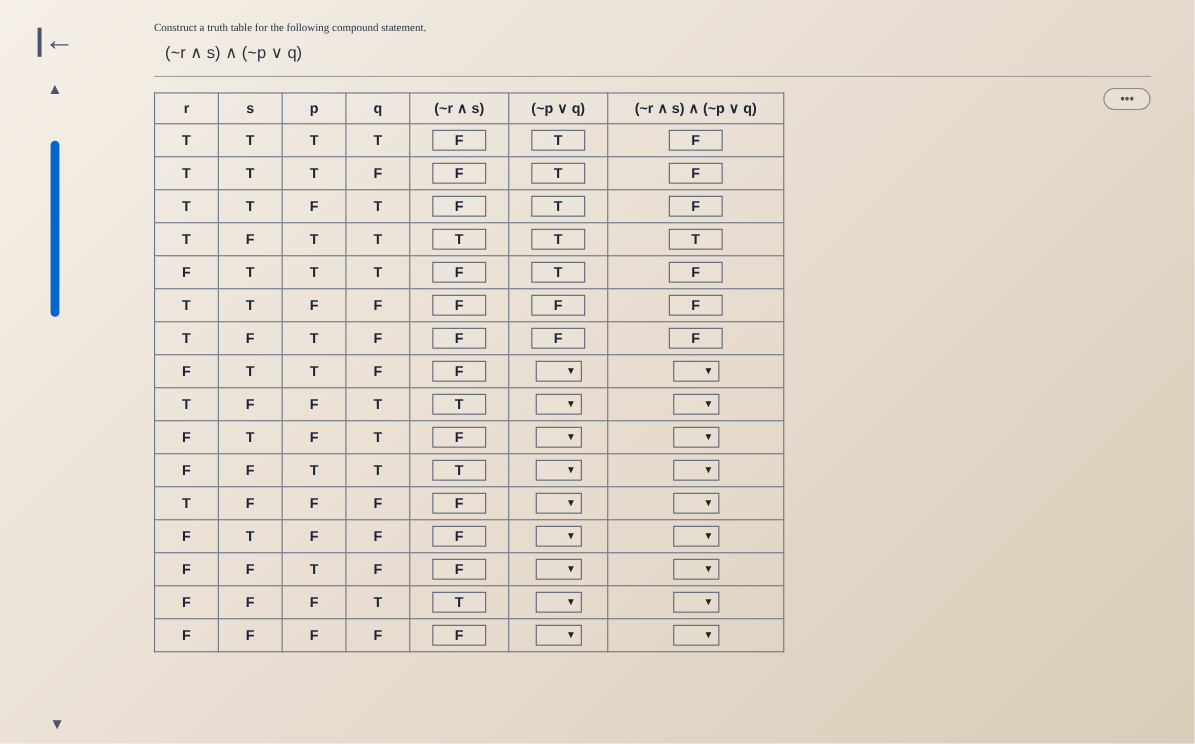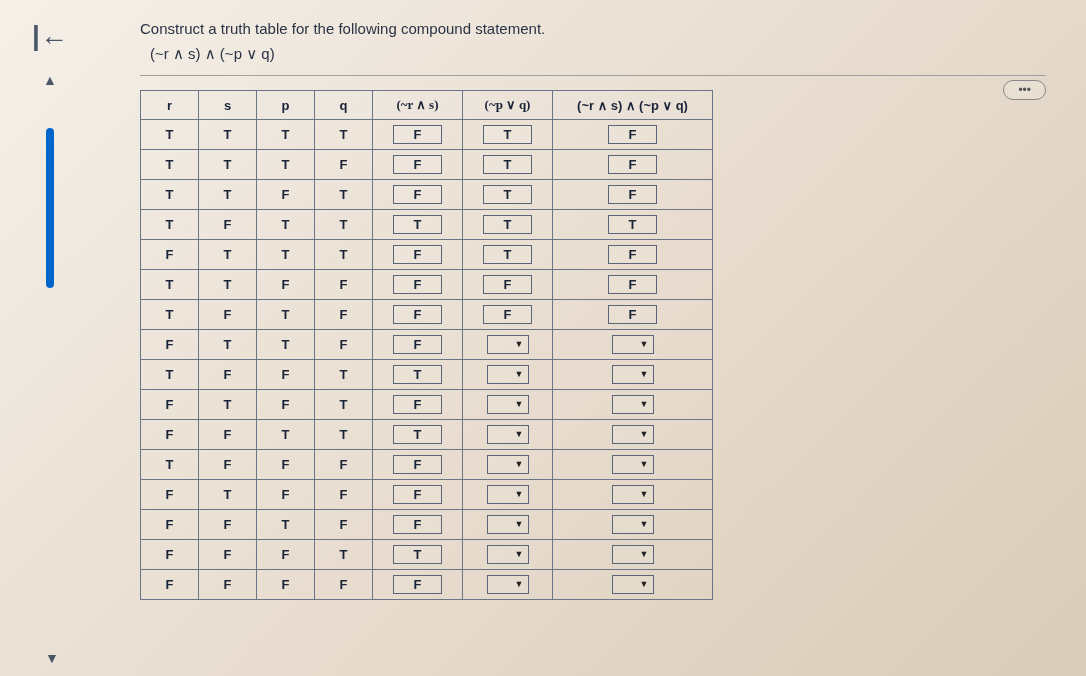--- a/index.html
+++ b/index.html
@@ -4,30 +4,30 @@
 <style>
 * { box-sizing: border-box; margin: 0; padding: 0; }
 body { font-family: Arial, sans-serif; background: linear-gradient(135deg, #f5f0e8 0%, #e8ddd0 50%, #d8cdb8 100%); width: 1086px; height: 676px; overflow: hidden; position: relative; }
 .layout { display: flex; }
 .leftcol { width: 100px; padding: 20px 10px; display: flex; flex-direction: column; align-items: center; }
 .back-icon { font-size: 28px; color: #4a5568; font-weight: bold; cursor: pointer; }
 .arrow-up { margin-top: 20px; color: #4a5568; font-size: 14px; cursor: pointer; }
 .scrollbar { width: 8px; height: 160px; background: #0066cc; border-radius: 4px; margin-top: 40px; cursor: pointer; }
 .arrow-down { position: absolute; bottom: 10px; left: 45px; color: #4a5568; font-size: 14px; cursor: pointer; }
 .main { flex: 1; padding: 20px 40px; }
-.title { font-size: 15px; color: #2a3344; margin-bottom: 8px; }
+.title { font-size: 10px; color: #2a3344; margin-bottom: 8px; font-family: Liberation Serif, serif; }
 .formula { font-size: 15px; color: #2a3344; margin-bottom: 12px; padding-left: 10px; }
 .divider { border: none; border-top: 1px solid #a0a0a0; margin-bottom: 14px; position: relative; }
 .ellipsis-btn { position: absolute; right: 40px; top: 80px; border: 1px solid #888; border-radius: 14px; padding: 2px 14px; font-size: 12px; color: #555; cursor: pointer; background: rgba(255,255,255,0.2); }
 .truthtable { border-collapse: collapse; margin-top: 4px; }
 .truthtable th, .truthtable td { border: 1px solid #6a7688; text-align: center; font-size: 13px; color: #1a2438; font-weight: bold; }
 .truthtable th { padding: 6px 0; font-weight: bold; background: rgba(240,240,240,0.12); }
 .truthtable td { padding: 5px 0; }
 .col-narrow { width: 58px; }
-.col-mid { width: 90px; font-family: Liberation Serif, serif; }
+.col-mid { width: 90px; }
 .col-wide { width: 160px; }
 .inner { display: inline-block; border: 1px solid #5a6578; padding: 1px 20px; min-width: 36px; background: rgba(255,255,255,0.1); font-weight: bold; }
 .dropdown { display: inline-block; border: 1px solid #5a6578; padding: 1px 6px 1px 18px; background: rgba(255,255,255,0.1); position: relative; min-width: 42px; }
 .dropdown::after { content: "▼"; font-size: 9px; position: absolute; right: 4px; top: 3px; color: #222; }
 </style>
 </head>
 <body>
 
 <div class="layout">
   <div class="leftcol">

